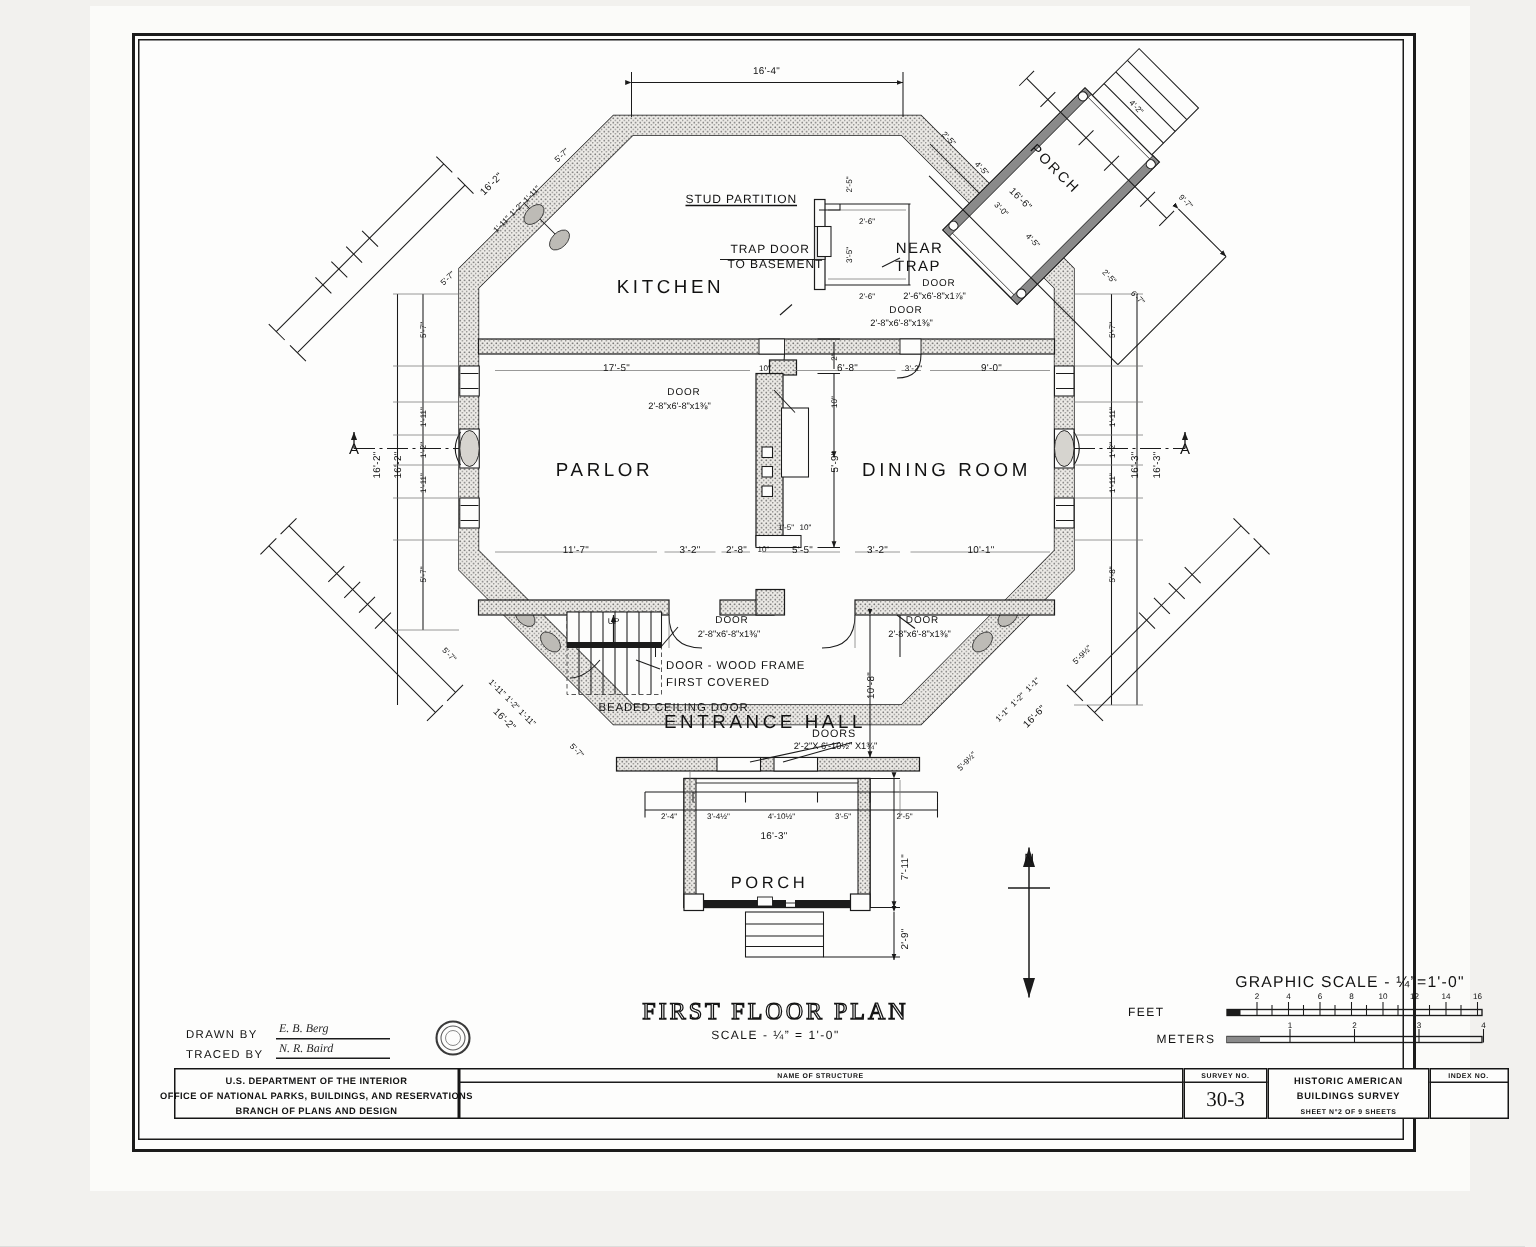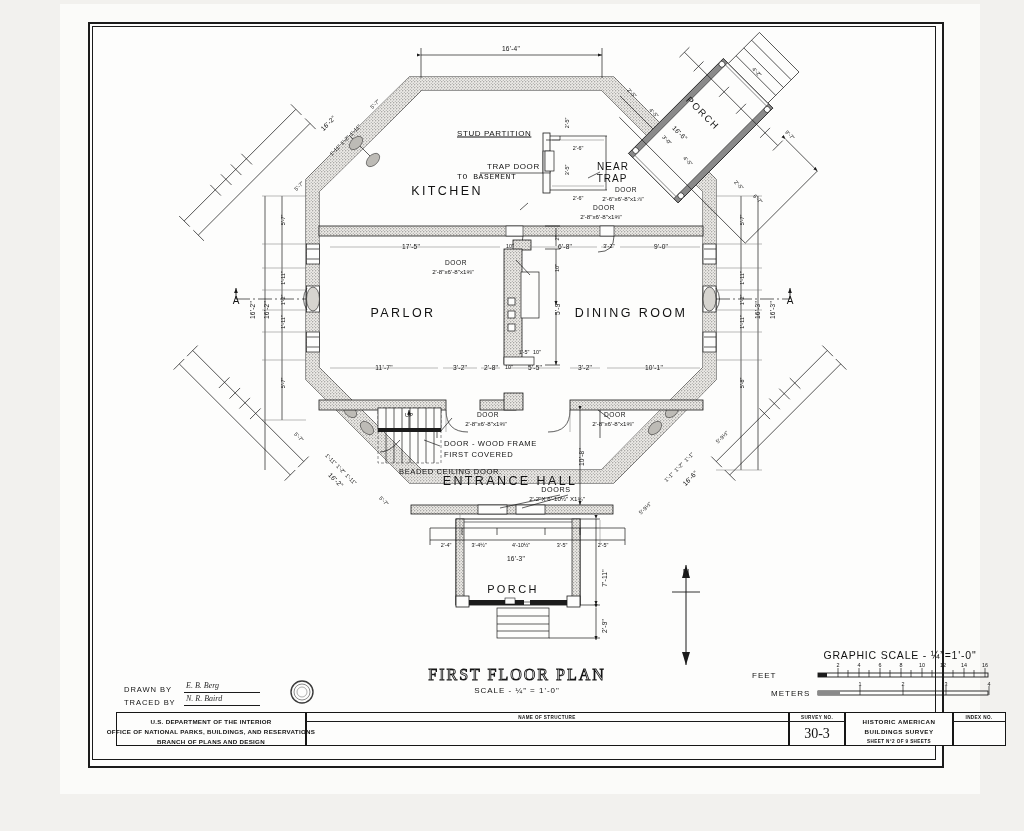--- a/index.html
+++ b/index.html
@@ -374,21 +374,21 @@
   <div class="txt room ctr" style="left:403px;top:313px;">PARLOR</div>
   <div class="txt room ctr" style="left:631px;top:313px;">DINING ROOM</div>
   <div class="txt room ctr" style="left:510px;top:481px;">ENTRANCE HALL</div>
   <div class="txt room ctr" style="left:513px;top:589px;font-size:11px;">PORCH</div>
   <div class="txt room ctr" style="left:703px;top:113px;font-size:9.5px;letter-spacing:1.6px;transform:translate(-50%,-50%) rotate(45deg);">PORCH</div>
   <div class="txt note ctr" style="left:613px;top:166px;font-size:10px;letter-spacing:1px;">NEAR</div>
   <div class="txt note ctr" style="left:612px;top:178px;font-size:10px;letter-spacing:1px;">TRAP</div>
 
   <div class="txt note" style="left:457px;top:133px;transform:translateY(-50%);text-decoration:underline;">STUD  PARTITION</div>
   <div class="txt note" style="left:487px;top:166px;transform:translateY(-50%);">TRAP DOOR</div>
-  <div class="txt note" style="left:457px;top:176px;transform:translateY(-50%);font-family:Liberation Mono, monospace;">TO BASEMENT</div>
+  <div class="txt note" style="left:485px;top:176px;transform:translateY(-50%);">TO BASEMENT</div>
 
   <div class="txt note ctr" style="left:626px;top:189px;font-size:6.6px;">DOOR</div>
   <div class="txt note ctr" style="left:623px;top:198px;font-size:6.2px;letter-spacing:0;">2'-6"x6'-8"x1⅞"</div>
 
   <div class="txt note ctr" style="left:604px;top:207px;font-size:6.6px;">DOOR</div>
   <div class="txt note ctr" style="left:601px;top:216px;font-size:6.2px;letter-spacing:0;">2'-8"x6'-8"x1⅜"</div>
 
   <div class="txt note ctr" style="left:456px;top:262px;font-size:6.6px;">DOOR</div>
   <div class="txt note ctr" style="left:453px;top:271px;font-size:6.2px;letter-spacing:0;">2'-8"x6'-8"x1⅜"</div>
 

